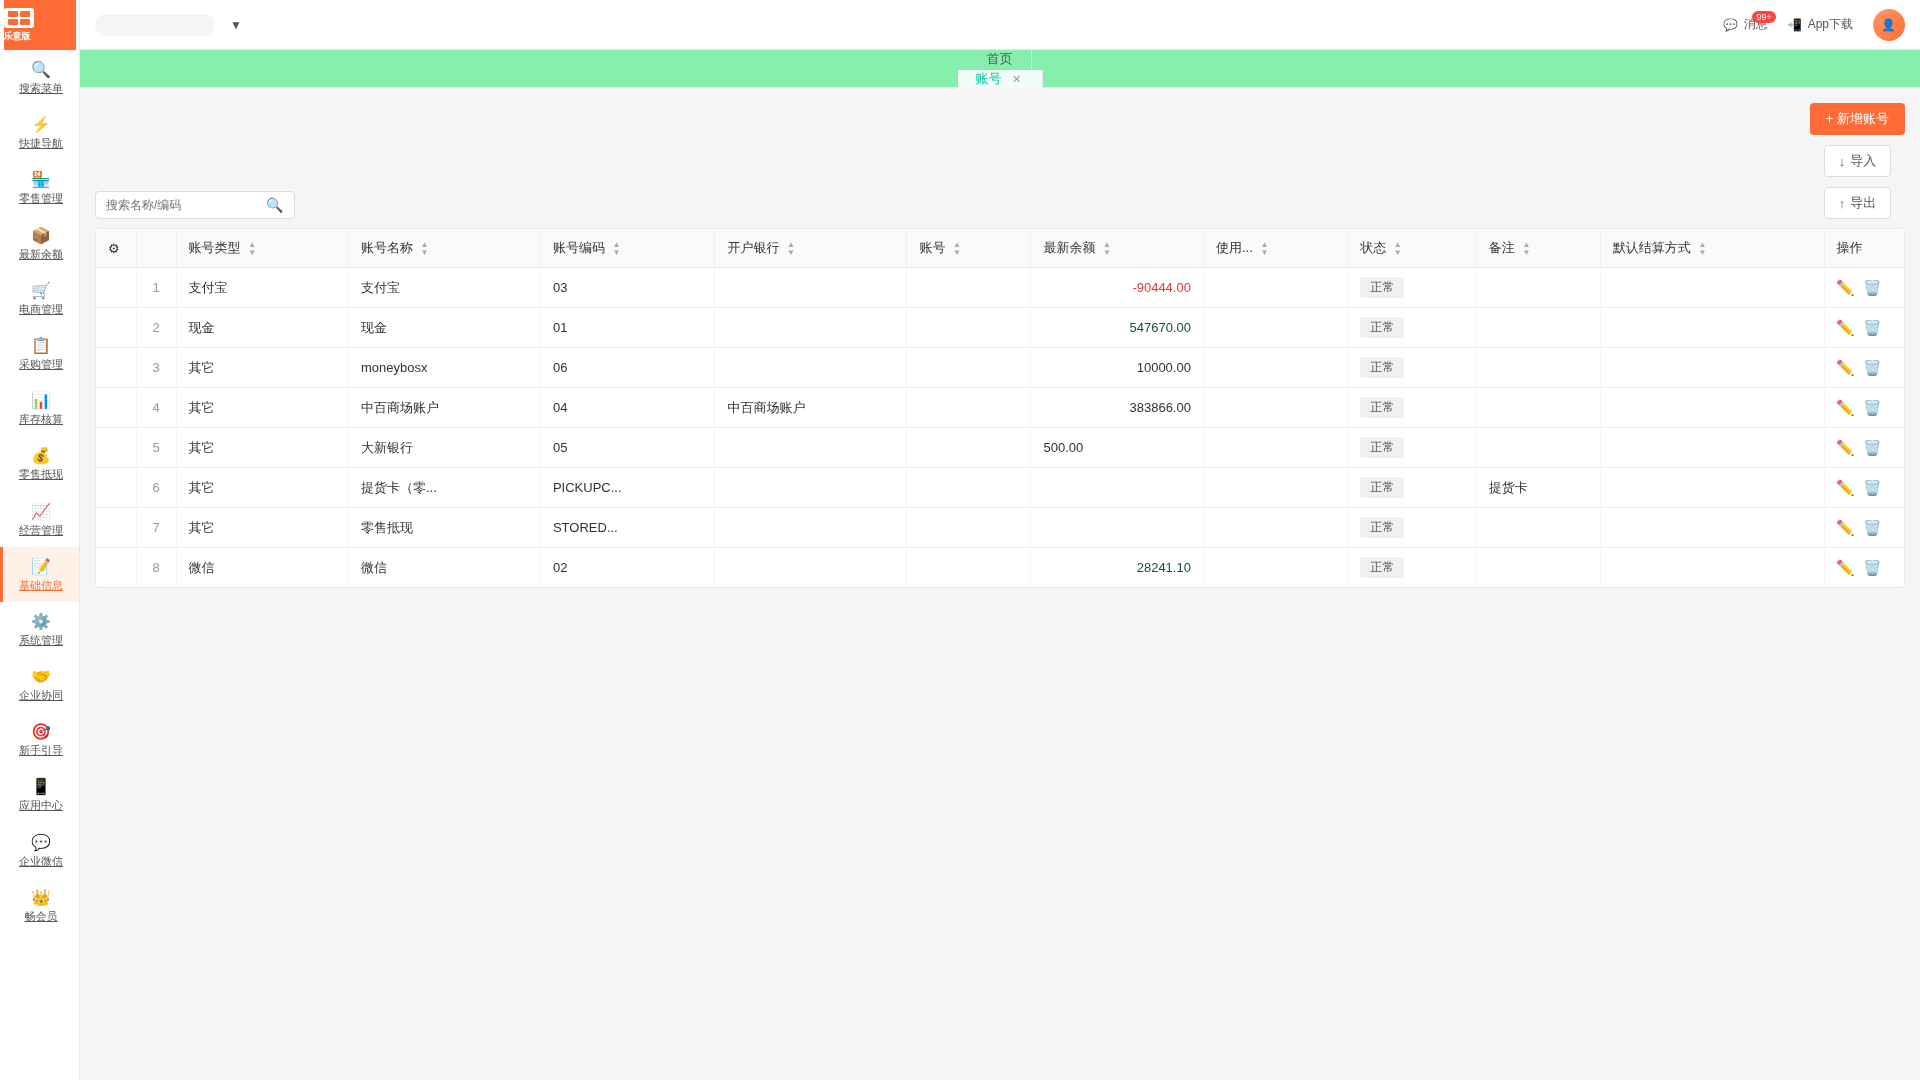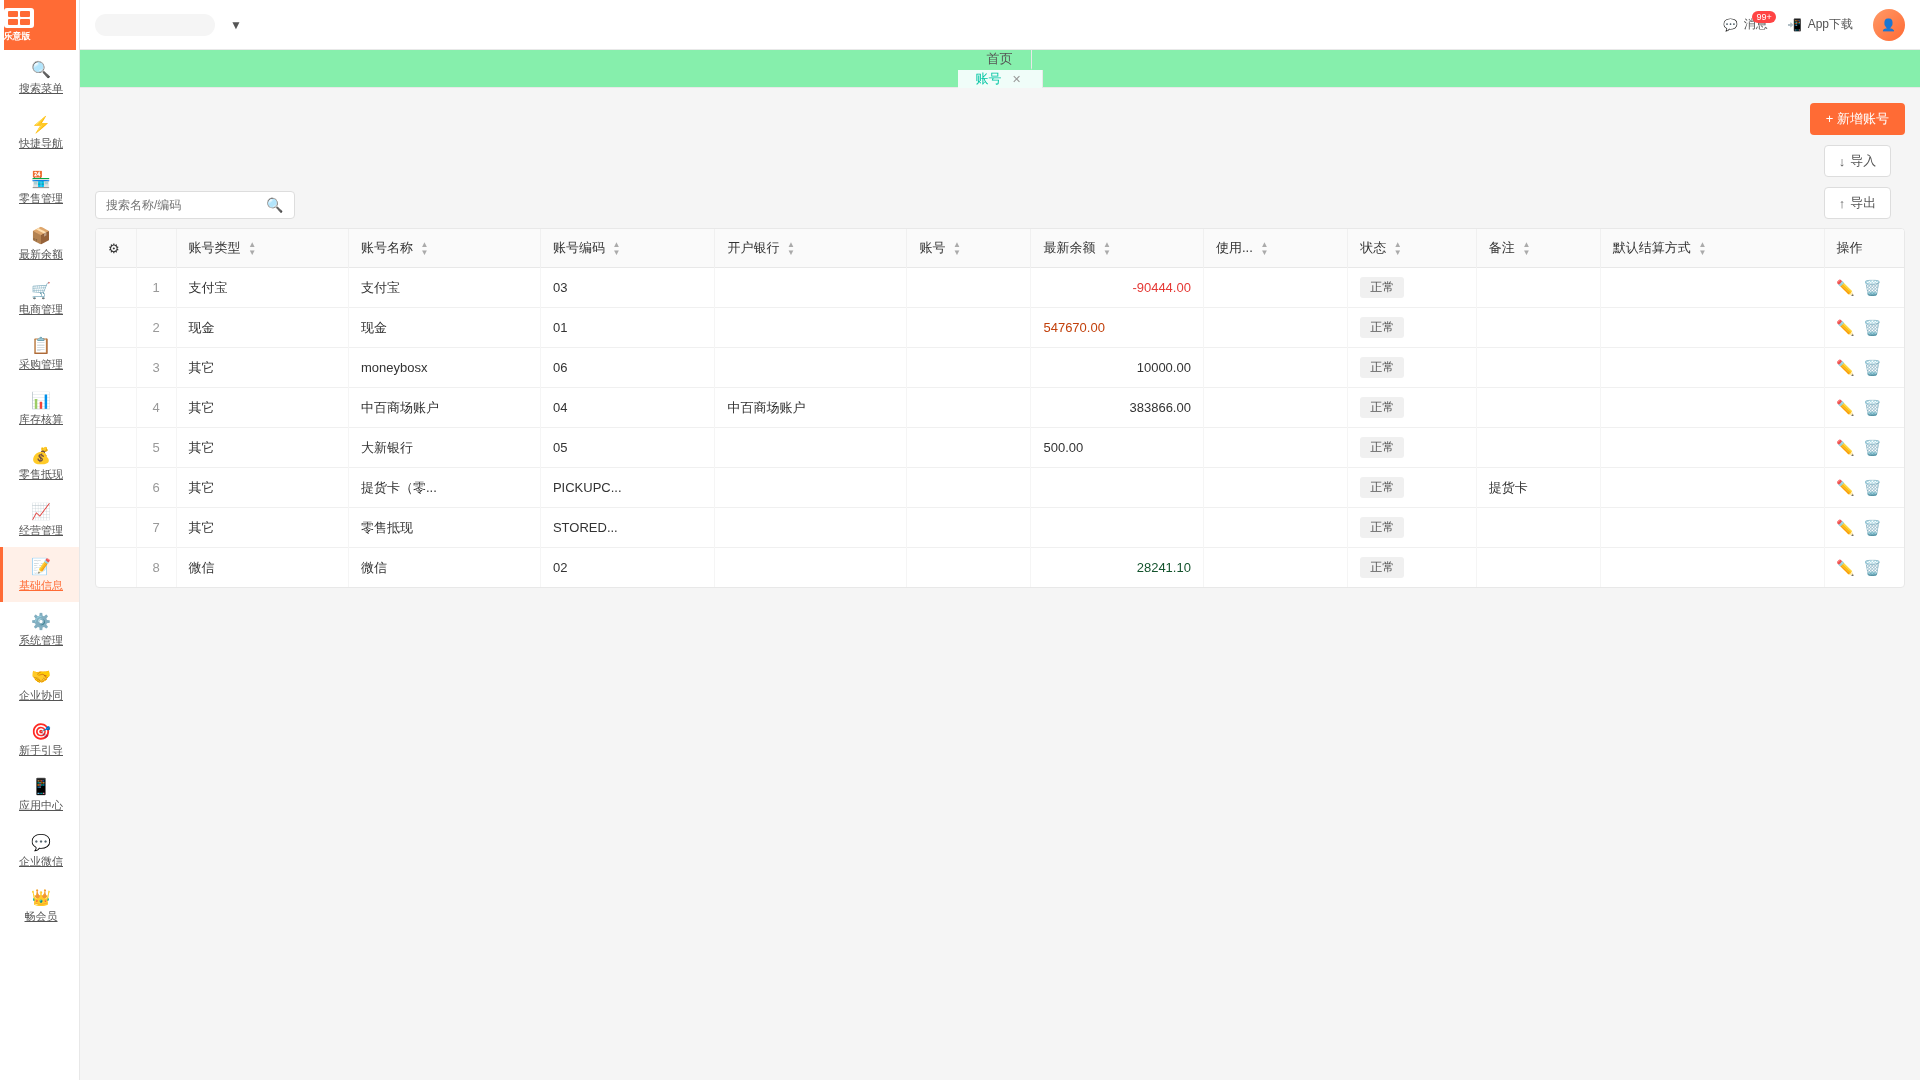--- a/index.html
+++ b/index.html
@@ -666,21 +666,21 @@
       </td>
     </tr>
             <tr>
       <td class="settings-icon-cell"></td>
       <td class="row-num">2</td>
       <td>现金</td>
       <td>现金</td>
       <td>01</td>
       <td></td>
       <td></td>
-      <td style="text-align:left;color:#c2410c">547670.00</td>
+      <td style="text-align:right;color:#14532d">547670.00</td>
       <td></td>
       <td>
         <span class="status-badge status-normal">正常</span>
       </td>
       <td></td>
       <td></td>
       <td>
         <div class="action-btns">
           <span class="action-btn" title="编辑">✏️</span>
           <span class="action-btn" title="删除">🗑️</span>

